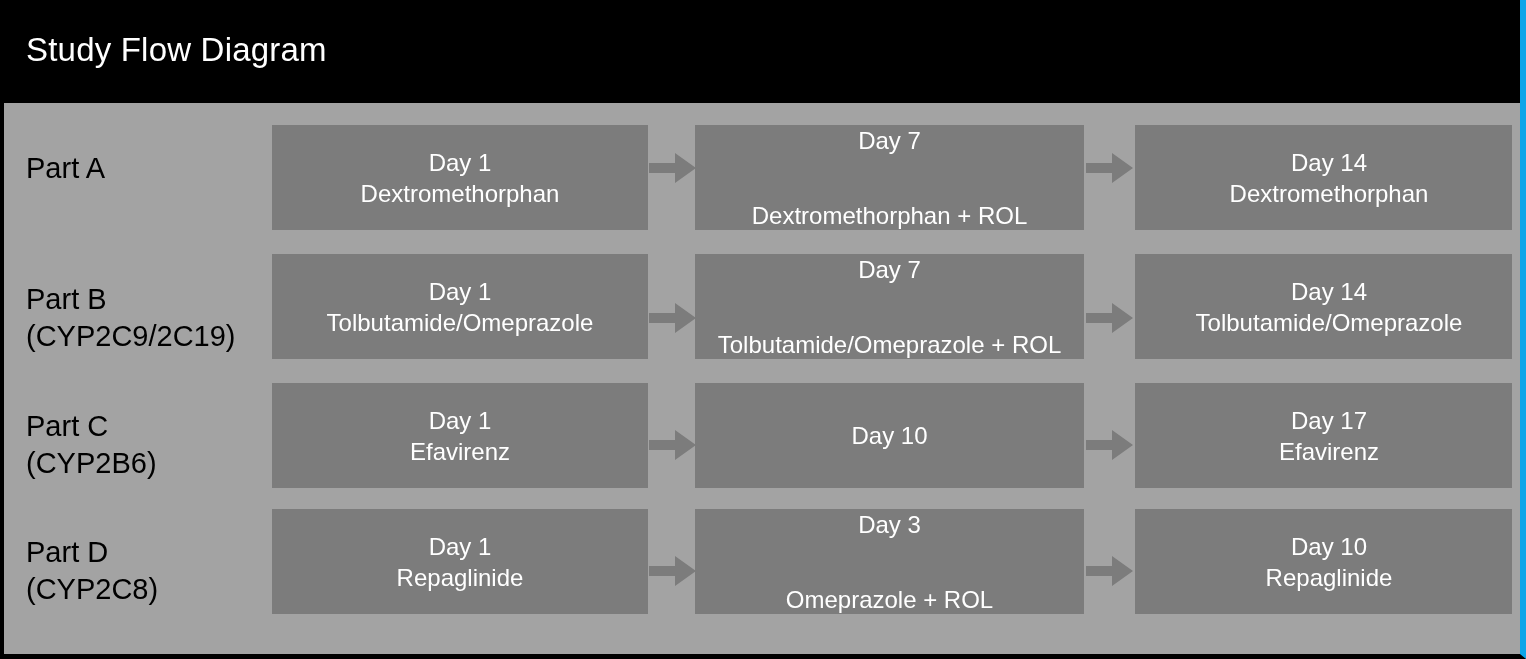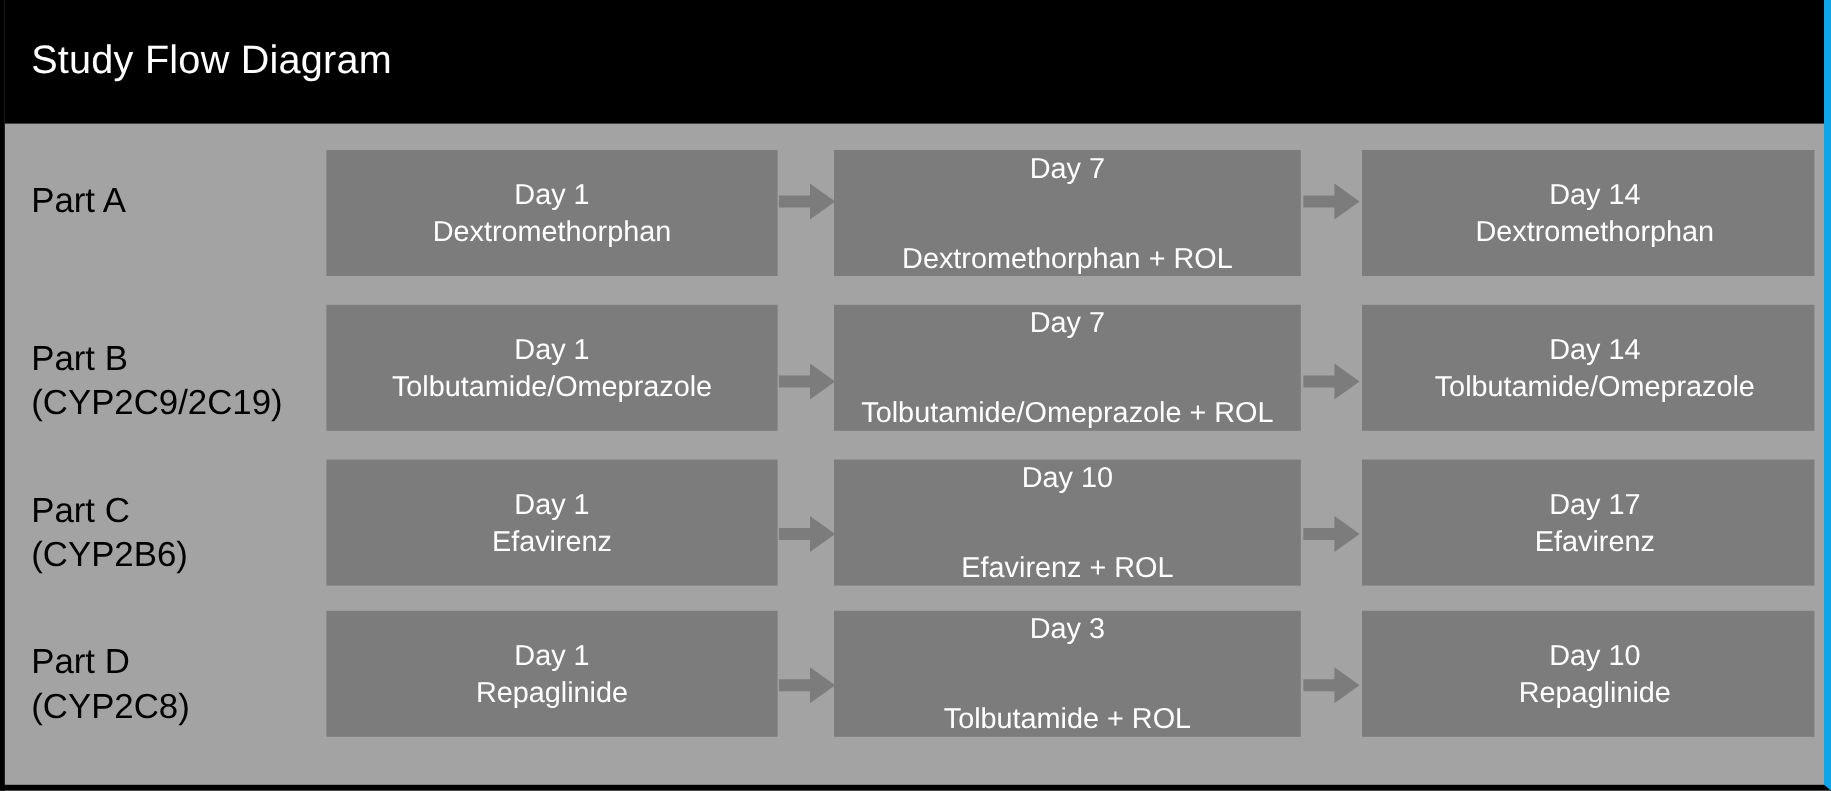--- a/index.html
+++ b/index.html
@@ -202,21 +202,20 @@
       </div>
 
       <div class="arrow arrow-0">
         <svg viewBox="0 0 47 34" xmlns="http://www.w3.org/2000/svg">
           <polygon points="0,12 26,12 26,2 47,17 26,32 26,22 0,22" fill="#7c7c7c"></polygon>
         </svg>
       </div>
 
       <div class="box col-1">
         <span class="bx-line">Day 10</span>
-        <span class="bx-line">Efavirenz + ROL</span>
       </div>
 
       <div class="arrow arrow-1">
         <svg viewBox="0 0 47 34" xmlns="http://www.w3.org/2000/svg">
           <polygon points="0,12 26,12 26,2 47,17 26,32 26,22 0,22" fill="#7c7c7c"></polygon>
         </svg>
       </div>
 
       <div class="box col-2">
         <span class="bx-line">Day 17</span>
@@ -236,21 +235,21 @@
       </div>
 
       <div class="arrow arrow-0">
         <svg viewBox="0 0 47 34" xmlns="http://www.w3.org/2000/svg">
           <polygon points="0,12 26,12 26,2 47,17 26,32 26,22 0,22" fill="#7c7c7c"></polygon>
         </svg>
       </div>
 
       <div class="box col-1">
         <span class="bx-line">Day 3</span>
-        <span class="bx-line">Tolbutamide + ROL</span>
+        <span class="bx-line">Omeprazole + ROL</span>
       </div>
 
       <div class="arrow arrow-1">
         <svg viewBox="0 0 47 34" xmlns="http://www.w3.org/2000/svg">
           <polygon points="0,12 26,12 26,2 47,17 26,32 26,22 0,22" fill="#7c7c7c"></polygon>
         </svg>
       </div>
 
       <div class="box col-2">
         <span class="bx-line">Day 10</span>

